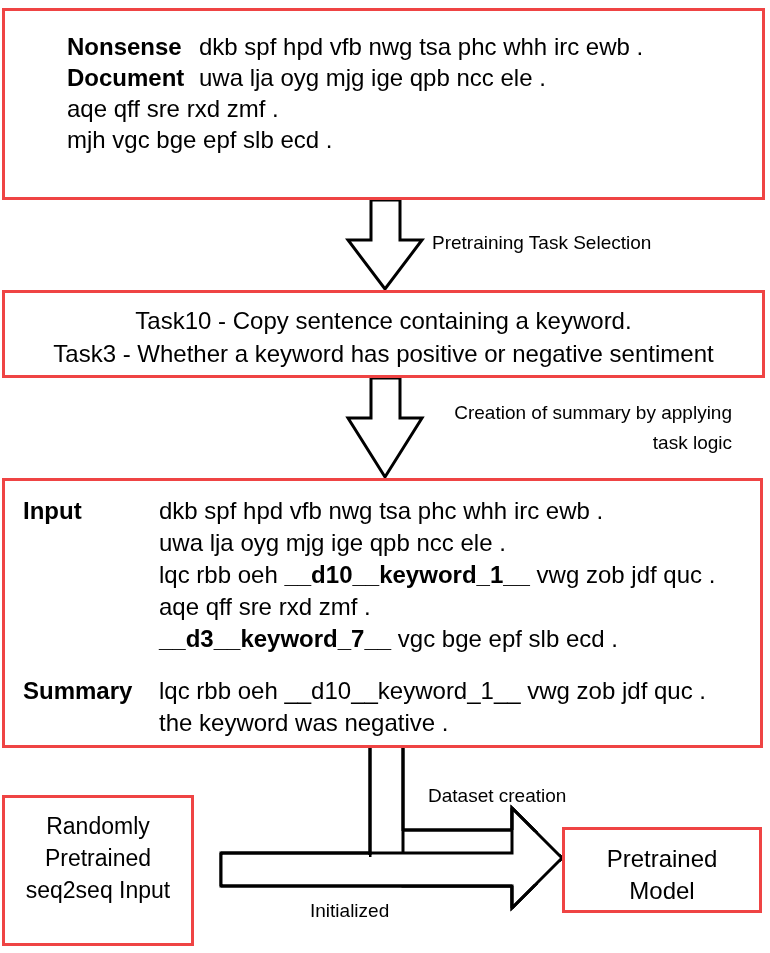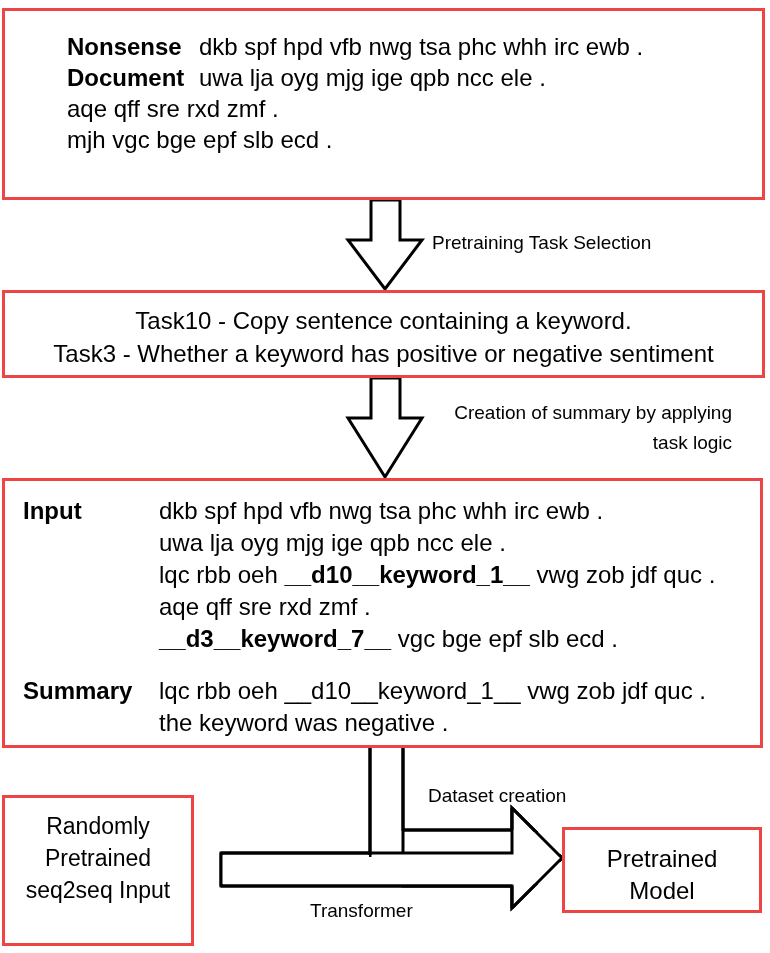--- a/index.html
+++ b/index.html
@@ -253,15 +253,15 @@
   </div>
 
   <div class="box" id="box-pre">
     <div class="pre-wrap">
       <div class="pre-line">Pretrained</div>
       <div class="pre-line">Model</div>
     </div>
   </div>
 
   <div class="caption" id="cap-dataset">Dataset creation</div>
-  <div class="caption" id="cap-pretraining">Transformer</div>
+  <div class="caption" id="cap-pretraining">Initialized</div>
 
 </div>
 
 </body></html>

